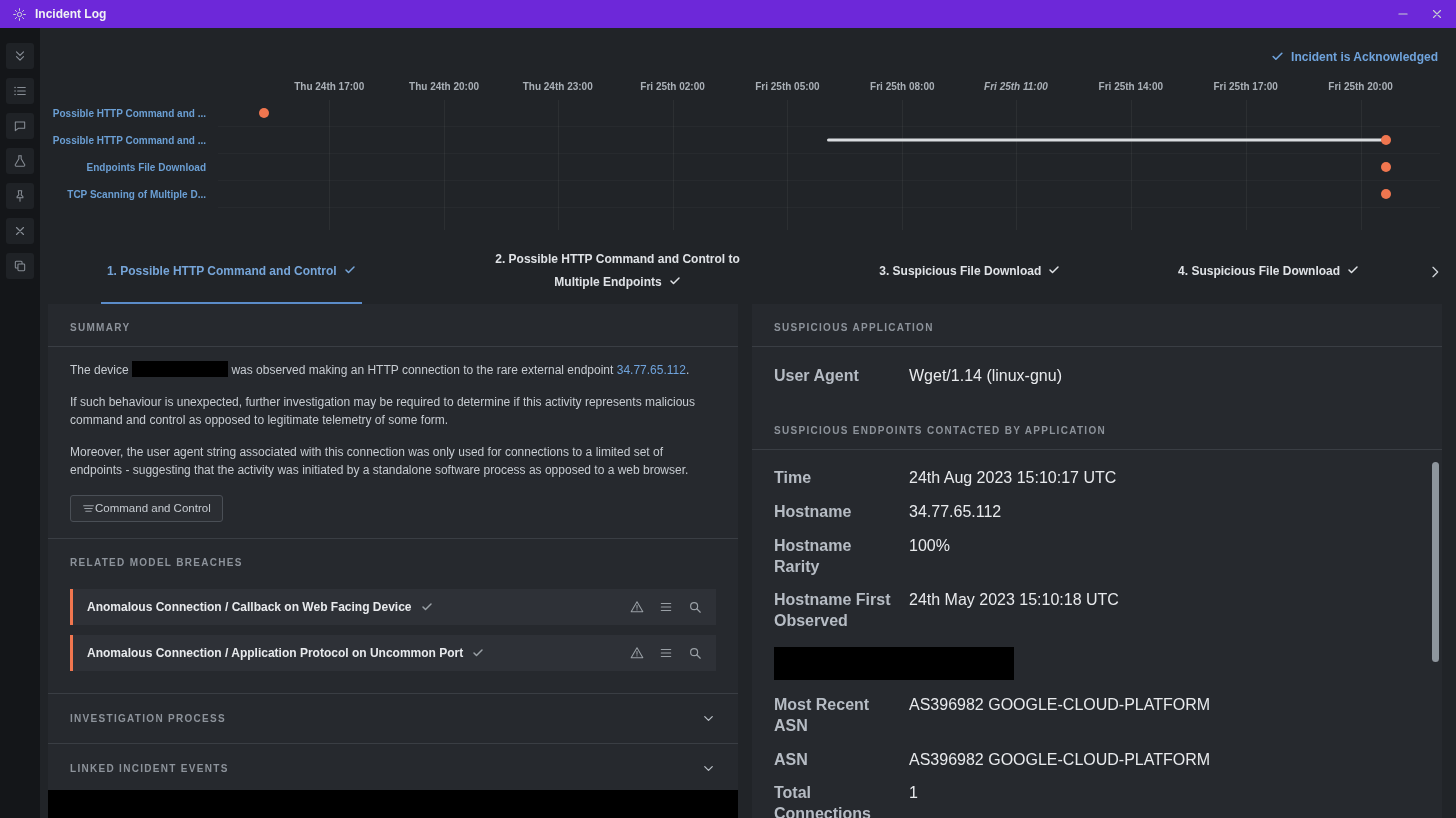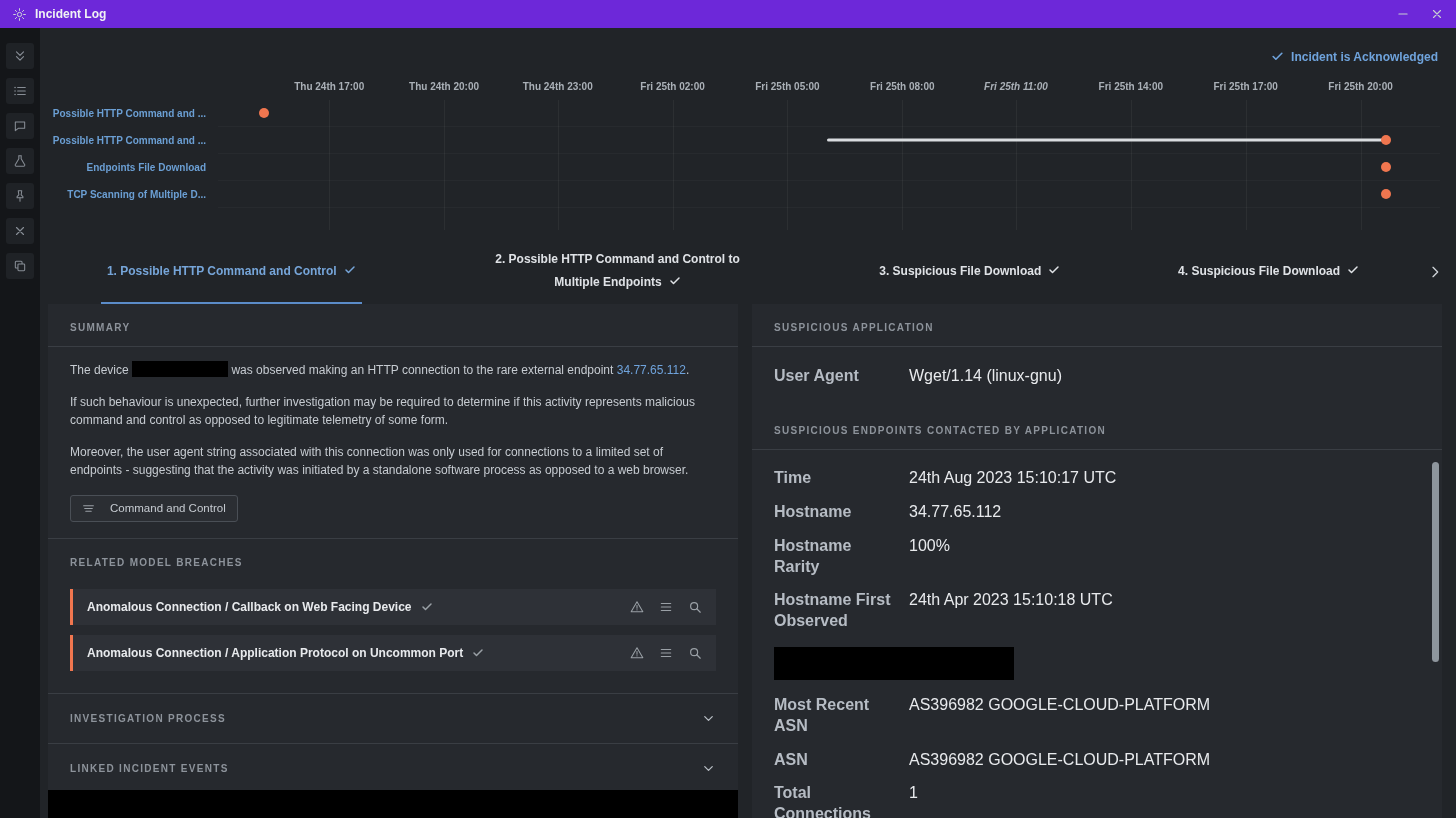--- a/index.html
+++ b/index.html
@@ -59,21 +59,21 @@
   .content { flex:1; min-height:0; display:flex; gap:14px; padding:0 14px 0 8px; }
   .panel { flex:1; background:#26292e; overflow:hidden; position:relative; min-width:0; }
   .section-head { display:flex; align-items:center; padding:18px 22px 13px; font-size:10px; font-weight:bold; letter-spacing:1.3px; color:#8d939b; }
   .section-head.underlined { border-bottom:1px solid #3a3e44; }
   .section-head.topline { border-top:1px solid #3a3e44; }
 
   
   .summary-body { padding:14px 22px 16px; font-size:12px; color:#c6cbd1; }
   .summary-body p { margin-bottom:13px; line-height:1.55; }
   .redact-inline { width:96px; height:16px; vertical-align:-3px; }
-  .tag-chip { display:inline-flex; align-items:center; gap:15px; border:1px solid #4a4f56; background:#2b2e33; border-radius:3px; padding:6px 11px; font-size:11.5px; color:#c6cbd1; cursor:pointer; margin-top:2px; }
+  .tag-chip { display:inline-flex; align-items:center; gap:0; border:1px solid #4a4f56; background:#2b2e33; border-radius:3px; padding:6px 11px; font-size:11.5px; color:#c6cbd1; cursor:pointer; margin-top:2px; }
   .tag-chip .icon { width:13px; height:13px; color:#9aa0a6; }
   .breach-list { padding:8px 22px 22px; display:flex; flex-direction:column; gap:10px; }
   .breach-row { background:#2e3137; border-left:3px solid #f0764f; height:36px; display:flex; align-items:center; padding:0 14px; cursor:pointer; }
   .breach-label { font-size:12px; font-weight:bold; color:#e8eaed; display:flex; align-items:center; gap:9px; }
   .breach-label .icon { width:12px; height:12px; color:#9aa0a6; }
   .breach-icons { margin-left:auto; display:flex; gap:15px; color:#9aa0a6; }
   .breach-icons .icon { width:14px; height:14px; cursor:pointer; }
   .collapse-row { display:flex; align-items:center; padding:17px 22px; border-top:1px solid #3a3e44; font-size:10px; font-weight:bold; letter-spacing:1.3px; color:#8d939b; cursor:pointer;gap:24px; }
   .collapse-row:last-of-type { border-bottom:1px solid #3a3e44; }
   .collapse-row .icon { margin-left:auto; width:15px; height:15px; color:#b9bfc6; }
@@ -396,21 +396,21 @@
           <div class="kv-row">
             <span class="kv-key">Hostname</span>
             <span class="kv-val">34.77.65.112</span>
           </div>
           <div class="kv-row">
             <span class="kv-key">Hostname Rarity</span>
             <span class="kv-val">100%</span>
           </div>
           <div class="kv-row">
             <span class="kv-key">Hostname First Observed</span>
-            <span class="kv-val">24th Apr 2023 15:10:18 UTC</span>
+            <span class="kv-val">24th May 2023 15:10:18 UTC</span>
           </div>
           <div class="kv-row">
             <span class="kv-redact"></span>
           </div>
           <div class="kv-row">
             <span class="kv-key">Most Recent ASN</span>
             <span class="kv-val">AS396982 GOOGLE-CLOUD-PLATFORM</span>
           </div>
           <div class="kv-row">
             <span class="kv-key">ASN</span>

